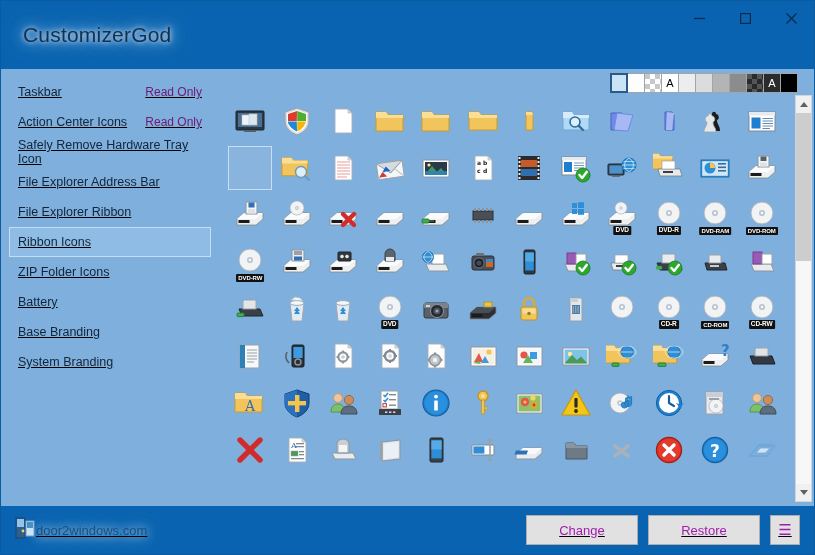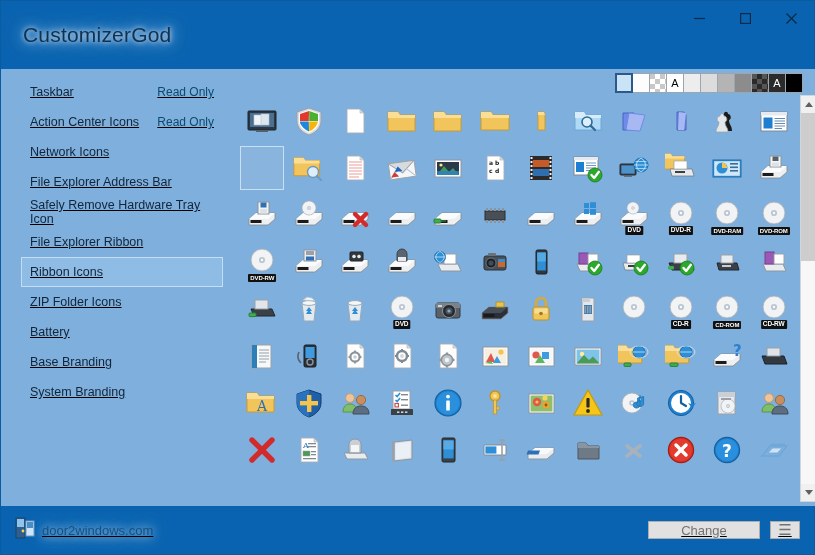--- a/index.html
+++ b/index.html
@@ -28,36 +28,36 @@
     text-shadow:0 0 12px rgba(200,225,250,.95),0 0 22px rgba(190,220,250,.85),
                 0 0 5px rgba(220,238,255,.95);
     white-space:nowrap;
   }
   .winbtns{position:absolute;right:0;top:0;height:34px;display:flex;}
   .winbtn{
     width:46px;height:34px;display:flex;align-items:center;justify-content:center;
     color:#0a2a47;
   }
   
-  .body{flex:1 1 auto;display:flex;position:relative;background:#7FAFDC;padding-left:12px;}
+  .body{flex:1 1 auto;display:flex;position:relative;background:#7FAFDC;}
   
   .sidebar{
     width:218px;flex:0 0 218px;background:#7FAFDC;
     padding-top:8px;box-sizing:border-box;
   }
   .side-item{
     height:30px;margin:0 8px;padding:0 8px;
     display:flex;align-items:center;justify-content:space-between;
     color:#12253a;font-size:12.5px;
     border:1px solid transparent;box-sizing:border-box;
   }
   .side-item.selected{
     background:#8FBCE4;border:1px solid #C4DDF2;
   }
-  .side-item .ro{color:#0c4a6e;font-size:12px;}
+  .side-item .ro{color:#701a75;font-size:12px;}
   
   .content{
     flex:1 1 auto;position:relative;background:#7FAFDC;
     display:flex;flex-direction:column;
   }
   .swatchbar{
     position:absolute;right:16px;top:4px;
     display:flex;gap:0;z-index:5;
   }
   .swatch{
@@ -101,30 +101,30 @@
   .sb-track{flex:1 1 auto;position:relative;background:#F7F7F7;}
   .sb-thumb{
     position:absolute;left:0;right:0;top:0;height:40%;
     background:#CDCDCD;
   }
   
   .footer{
     height:48px;flex:0 0 48px;background:#0A63B0;
     display:flex;align-items:center;padding:0 14px;box-sizing:border-box;
   }
-  .brand{display:flex;align-items:center;gap:7px;}
+  .brand{display:flex;align-items:center;gap:1px;}
   .brand-txt{
     font-size:13px;color:#17507f;
     text-shadow:0 0 10px rgba(195,222,248,.95),0 0 18px rgba(180,215,245,.8);
   }
   .spacer{flex:1 1 auto;}
   .btn{
-    height:18px;min-width:112px;padding:0 14px;
+    height:30px;min-width:112px;padding:0 14px;
     background:#E1E1E1;border:1px solid #ADADAD;
-    color:#737373;font-size:13px;font-family:"Liberation Sans",sans-serif;
+    color:#a21caf;font-size:13px;font-family:"Liberation Sans",sans-serif;
     display:flex;align-items:center;justify-content:center;
     margin-left:10px;box-sizing:border-box;cursor:default;
   }
   .btn.icon{min-width:30px;width:30px;padding:0;font-size:15px;}
 </style>
 </head>
 <body>
 
 <div class="window">
 
@@ -154,27 +154,24 @@
     <div class="sidebar" id="sidebar">
         <div class="side-item">
           <span>Taskbar</span>
           <span class="ro">Read Only</span>
         </div>
         <div class="side-item">
           <span>Action Center Icons</span>
           <span class="ro">Read Only</span>
         </div>
         <div class="side-item">
-          <span>Network Icons</span>
+          <span>Safely Remove Hardware Tray Icon</span>
         </div>
         <div class="side-item">
           <span>File Explorer Address Bar</span>
-        </div>
-        <div class="side-item">
-          <span>Safely Remove Hardware Tray Icon</span>
         </div>
         <div class="side-item">
           <span>File Explorer Ribbon</span>
         </div>
         <div class="side-item selected">
           <span>Ribbon Icons</span>
         </div>
         <div class="side-item">
           <span>ZIP Folder Icons</span>
         </div>
@@ -1233,15 +1230,16 @@
           <rect x="2" y="2" width="7" height="8" fill="#8fc4ef"></rect>
           <circle cx="8" cy="14" r="1.4" fill="#ffd34e"></circle>
           <rect x="11" y="4" width="8" height="15" fill="#cfe6fa" stroke="#6d9cc4"></rect>
           <rect x="12" y="5" width="6" height="6" fill="#4a8ec4"></rect>
         </svg>
       </span>
       <span class="brand-txt">door2windows.com</span>
     </div>
     <div class="spacer"></div>
     <div class="btn">Change</div>
+    <div class="btn">Restore</div>
     <div class="btn icon">☰</div>
   </div>
 </div>
 
 </body></html>

